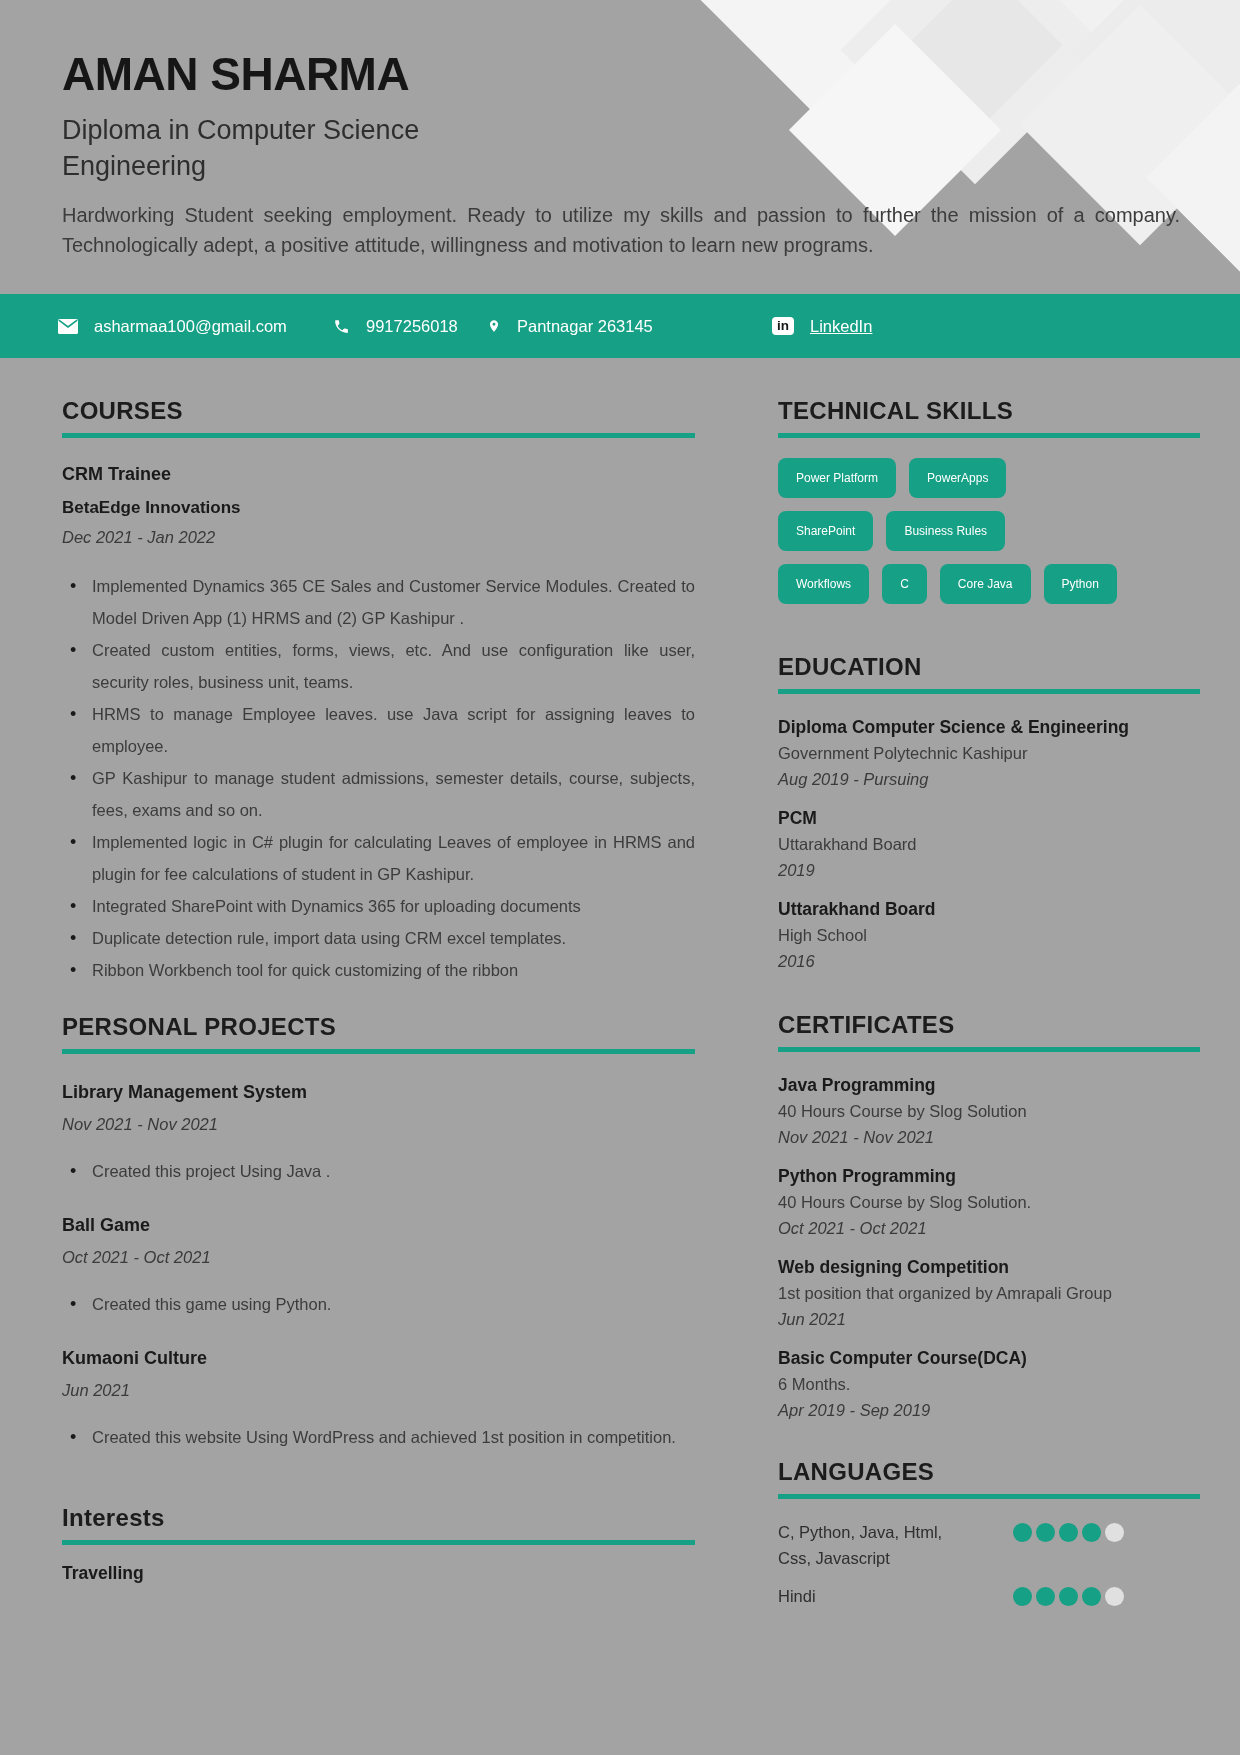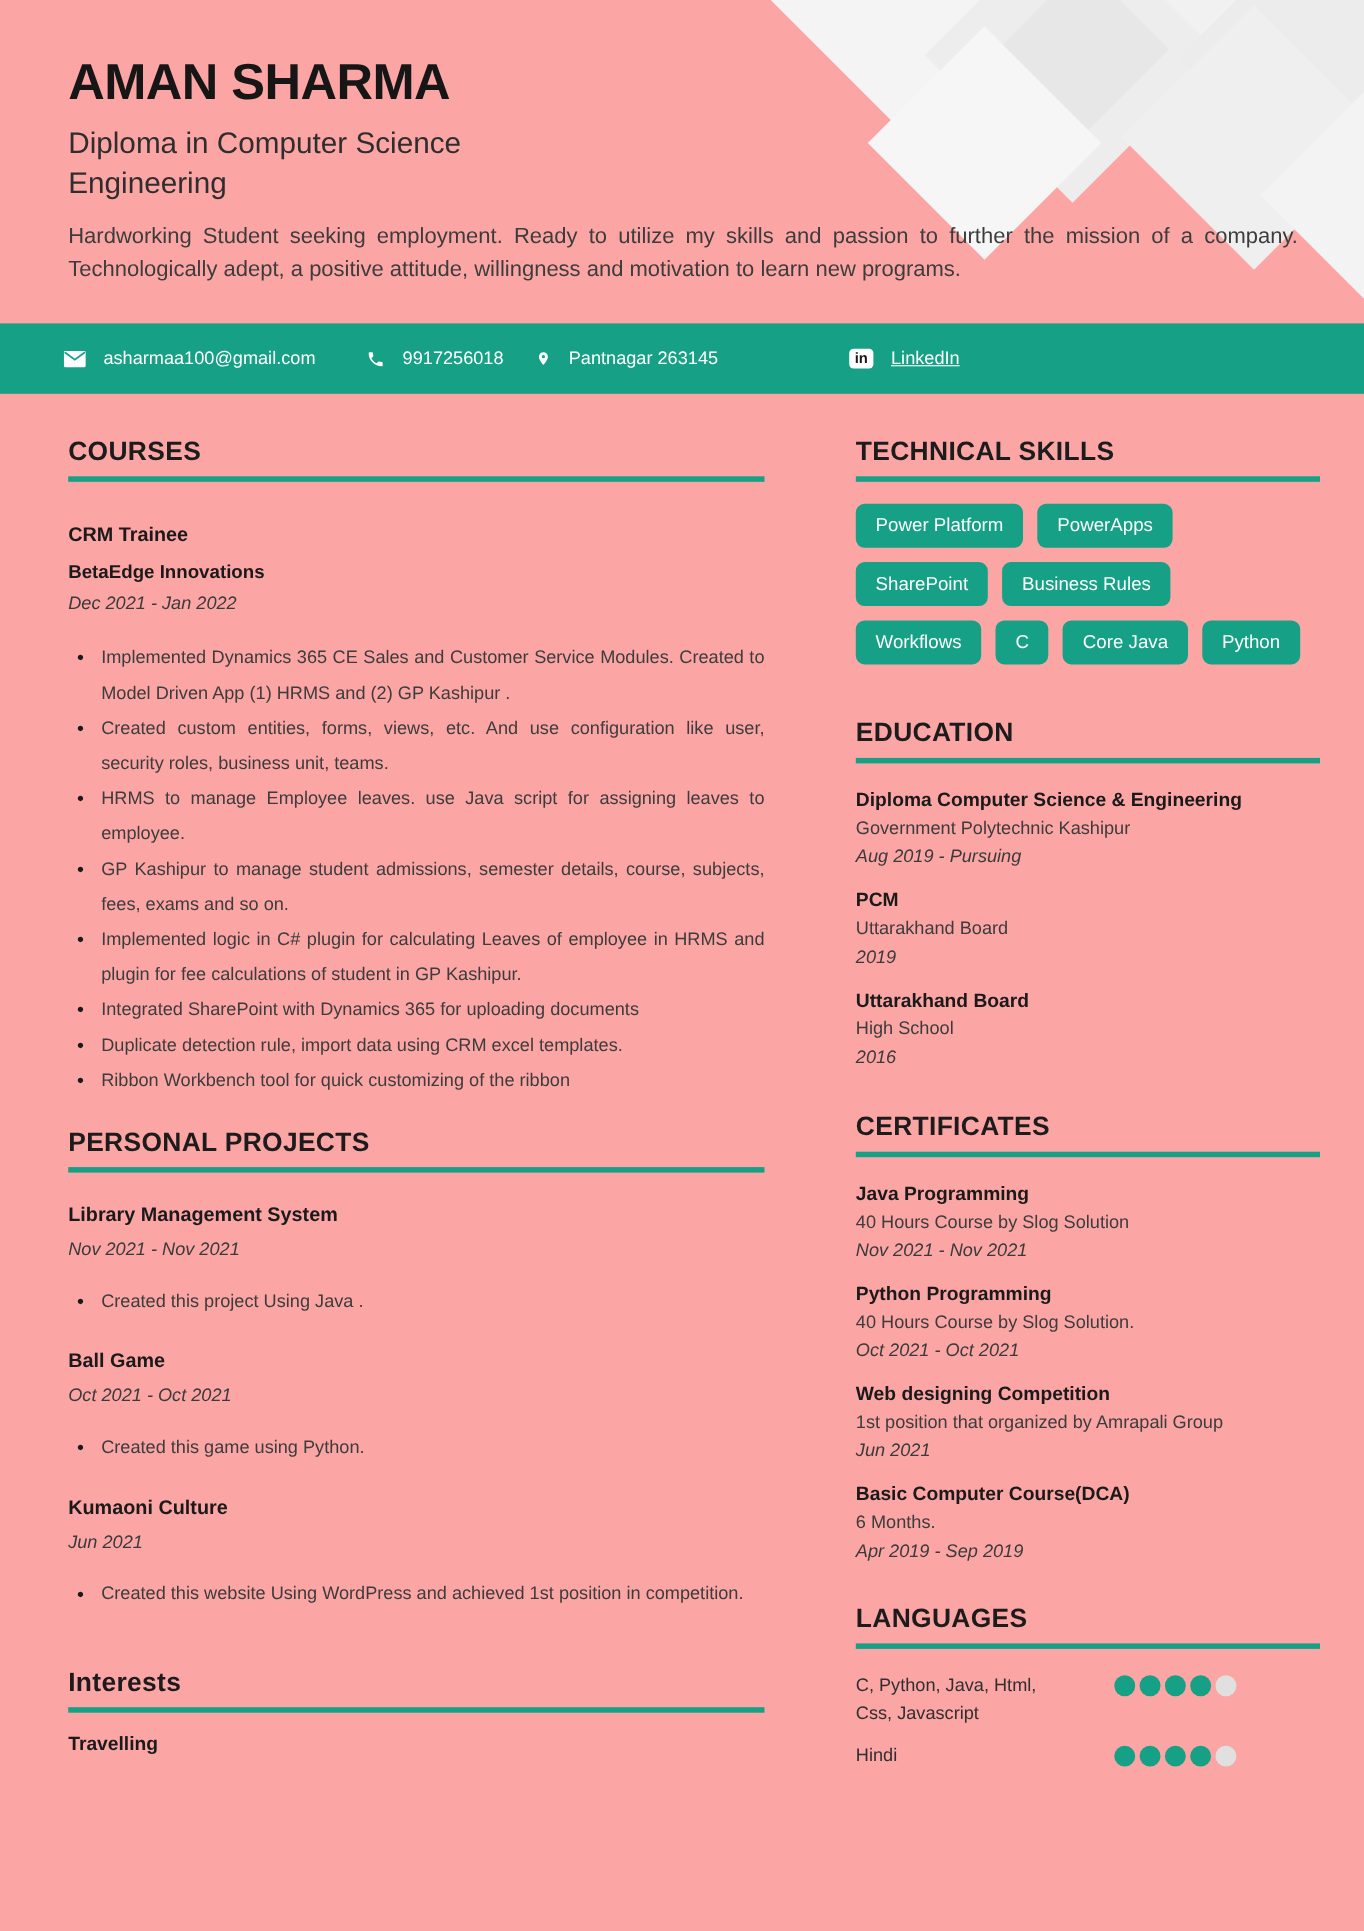--- a/index.html
+++ b/index.html
@@ -4,21 +4,21 @@
 <style>
   :root{
     --accent:#16A085;
     --ink:#1c1c1c;
     --body:#3b3b3b;
     --dot-empty:#E0E0E0;
   }
   *{margin:0;padding:0;box-sizing:border-box;}
   html,body{background:#fff;}
   body{font-family:"Liberation Sans",sans-serif;color:var(--body);}
-  .page{position:relative;width:1240px;height:1755px;background:#fca5a5;overflow:hidden;}
+  .page{position:relative;width:1240px;height:1755px;background:#a3a3a3;overflow:hidden;}
 
   
   .deco{position:absolute;inset:0;overflow:hidden;z-index:0;pointer-events:none;}
   .dia{position:absolute;transform:rotate(45deg);}
 
   
   .header{position:absolute;left:62px;top:50px;width:1118px;z-index:2;}
   .name{font-size:46px;font-weight:800;color:#161616;letter-spacing:-.5px;line-height:1.05;}
   .title{margin-top:14px;font-size:27px;font-weight:400;color:#2e2e2e;line-height:36px;max-width:450px;}
   .summary{margin-top:16px;font-size:20px;line-height:30px;text-align:justify;color:#3c3c3c;width:1118px;}
@@ -31,39 +31,39 @@
   .in-badge{width:22px;height:18px;background:#fff;border-radius:4px;color:#191919;font-weight:700;font-size:13.5px;display:flex;align-items:center;justify-content:center;line-height:1;}
   .li-link{color:#fff;text-decoration:underline;}
 
   
   .col-left{position:absolute;left:62px;top:396px;width:633px;z-index:2;}
   .col-right{position:absolute;left:778px;top:396px;width:422px;z-index:2;}
 
   .sec-h{font-size:24px;font-weight:800;color:var(--ink);letter-spacing:.3px;line-height:30px;}
   .rule{height:5px;background:var(--accent);margin-top:7px;}
 
-  .entry-title{margin-top:36px;font-size:18px;font-weight:700;color:#1a1a1a;line-height:25px;}
+  .entry-title{margin-top:24px;font-size:18px;font-weight:700;color:#1a1a1a;line-height:25px;}
   .entry-org{margin-top:10px;font-size:17px;font-weight:700;color:#1a1a1a;line-height:22px;}
   .entry-date{margin-top:7px;font-size:16.5px;font-style:italic;color:#3a3a3a;line-height:22px;}
 
   ul.bullets{margin-top:22px;list-style:none;}
   ul.bullets li{position:relative;padding-left:30px;font-size:16.5px;line-height:32px;text-align:justify;color:#3c3c3c;}
   ul.bullets li::before{content:"\2022";position:absolute;left:8px;color:#1a1a1a;font-size:18px;}
 
   .proj .entry-title{margin-top:26px;}
   .proj .entry-date{margin-top:8px;}
   .proj ul.bullets{margin-top:20px;}
   .sec-projects{margin-top:26px;}
   .sec-interests{margin-top:50px;}
   .interest-item{margin-top:18px;font-size:17.5px;font-weight:700;color:#1a1a1a;}
 
   
   .pills{margin-top:20px;display:flex;flex-direction:column;gap:13px;}
   .pill-row{display:flex;gap:13px;}
-  .pill{background:var(--accent);color:#fff;font-size:17px;line-height:22px;padding:9px 18px;border-radius:8px;white-space:nowrap;text-align:right;}
+  .pill{background:var(--accent);color:#fff;font-size:12px;line-height:22px;padding:9px 18px;border-radius:8px;white-space:nowrap;text-align:right;}
 
   .sec-education{margin-top:48px;}
   .sec-certificates{margin-top:36px;}
   .sec-languages{margin-top:34px;}
 
   .r-items{margin-top:20px;}
   .r-item{margin-bottom:13px;}
   .r-item .t{font-size:17.5px;font-weight:700;color:#1a1a1a;line-height:26px;}
   .r-item .d{font-size:16.5px;color:#3c3c3c;line-height:26px;}
   .r-item .dt{font-size:16.5px;font-style:italic;color:#3a3a3a;line-height:26px;}

